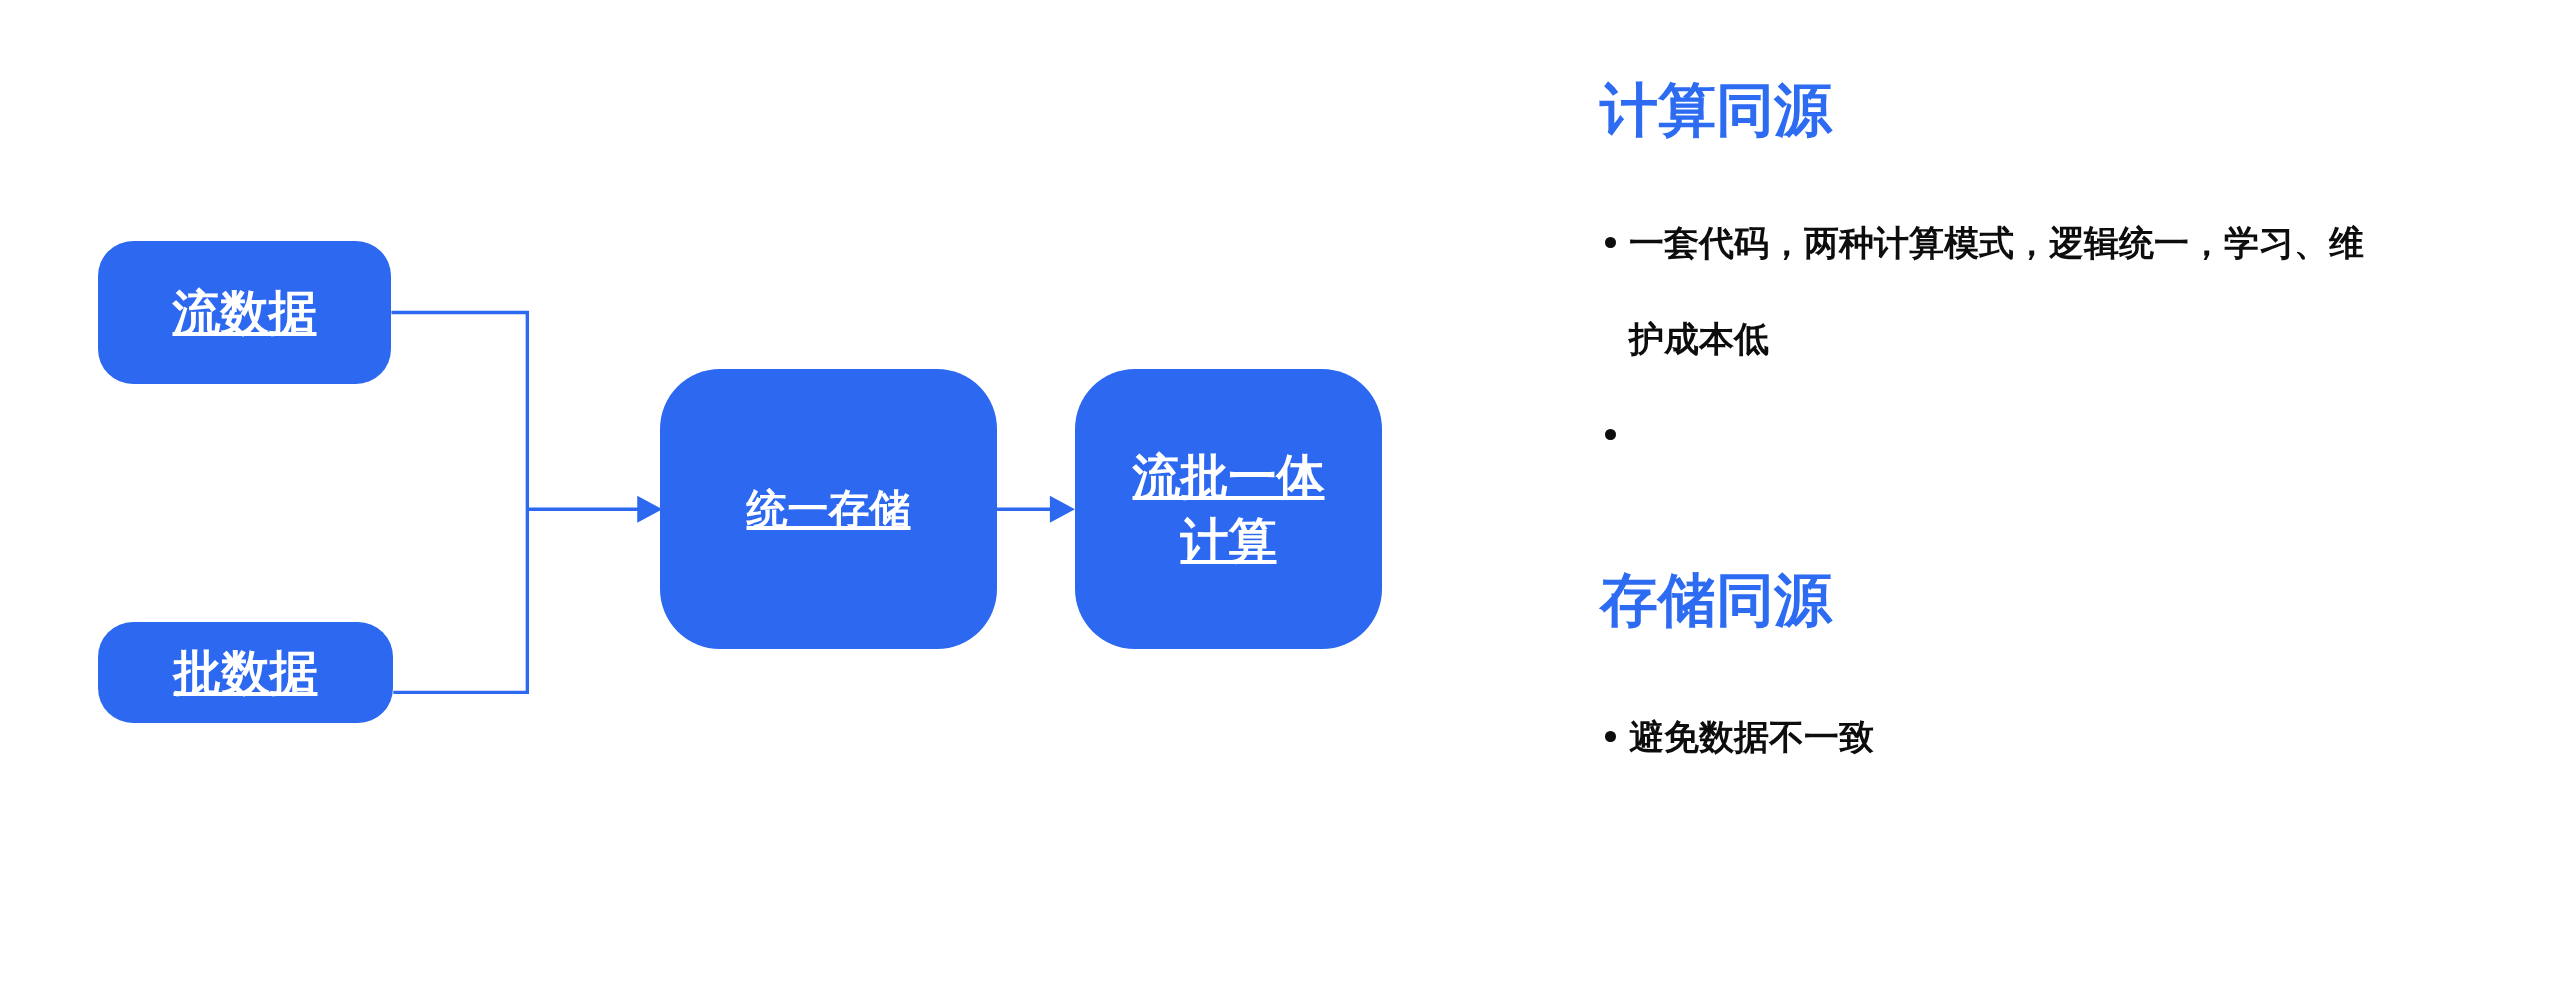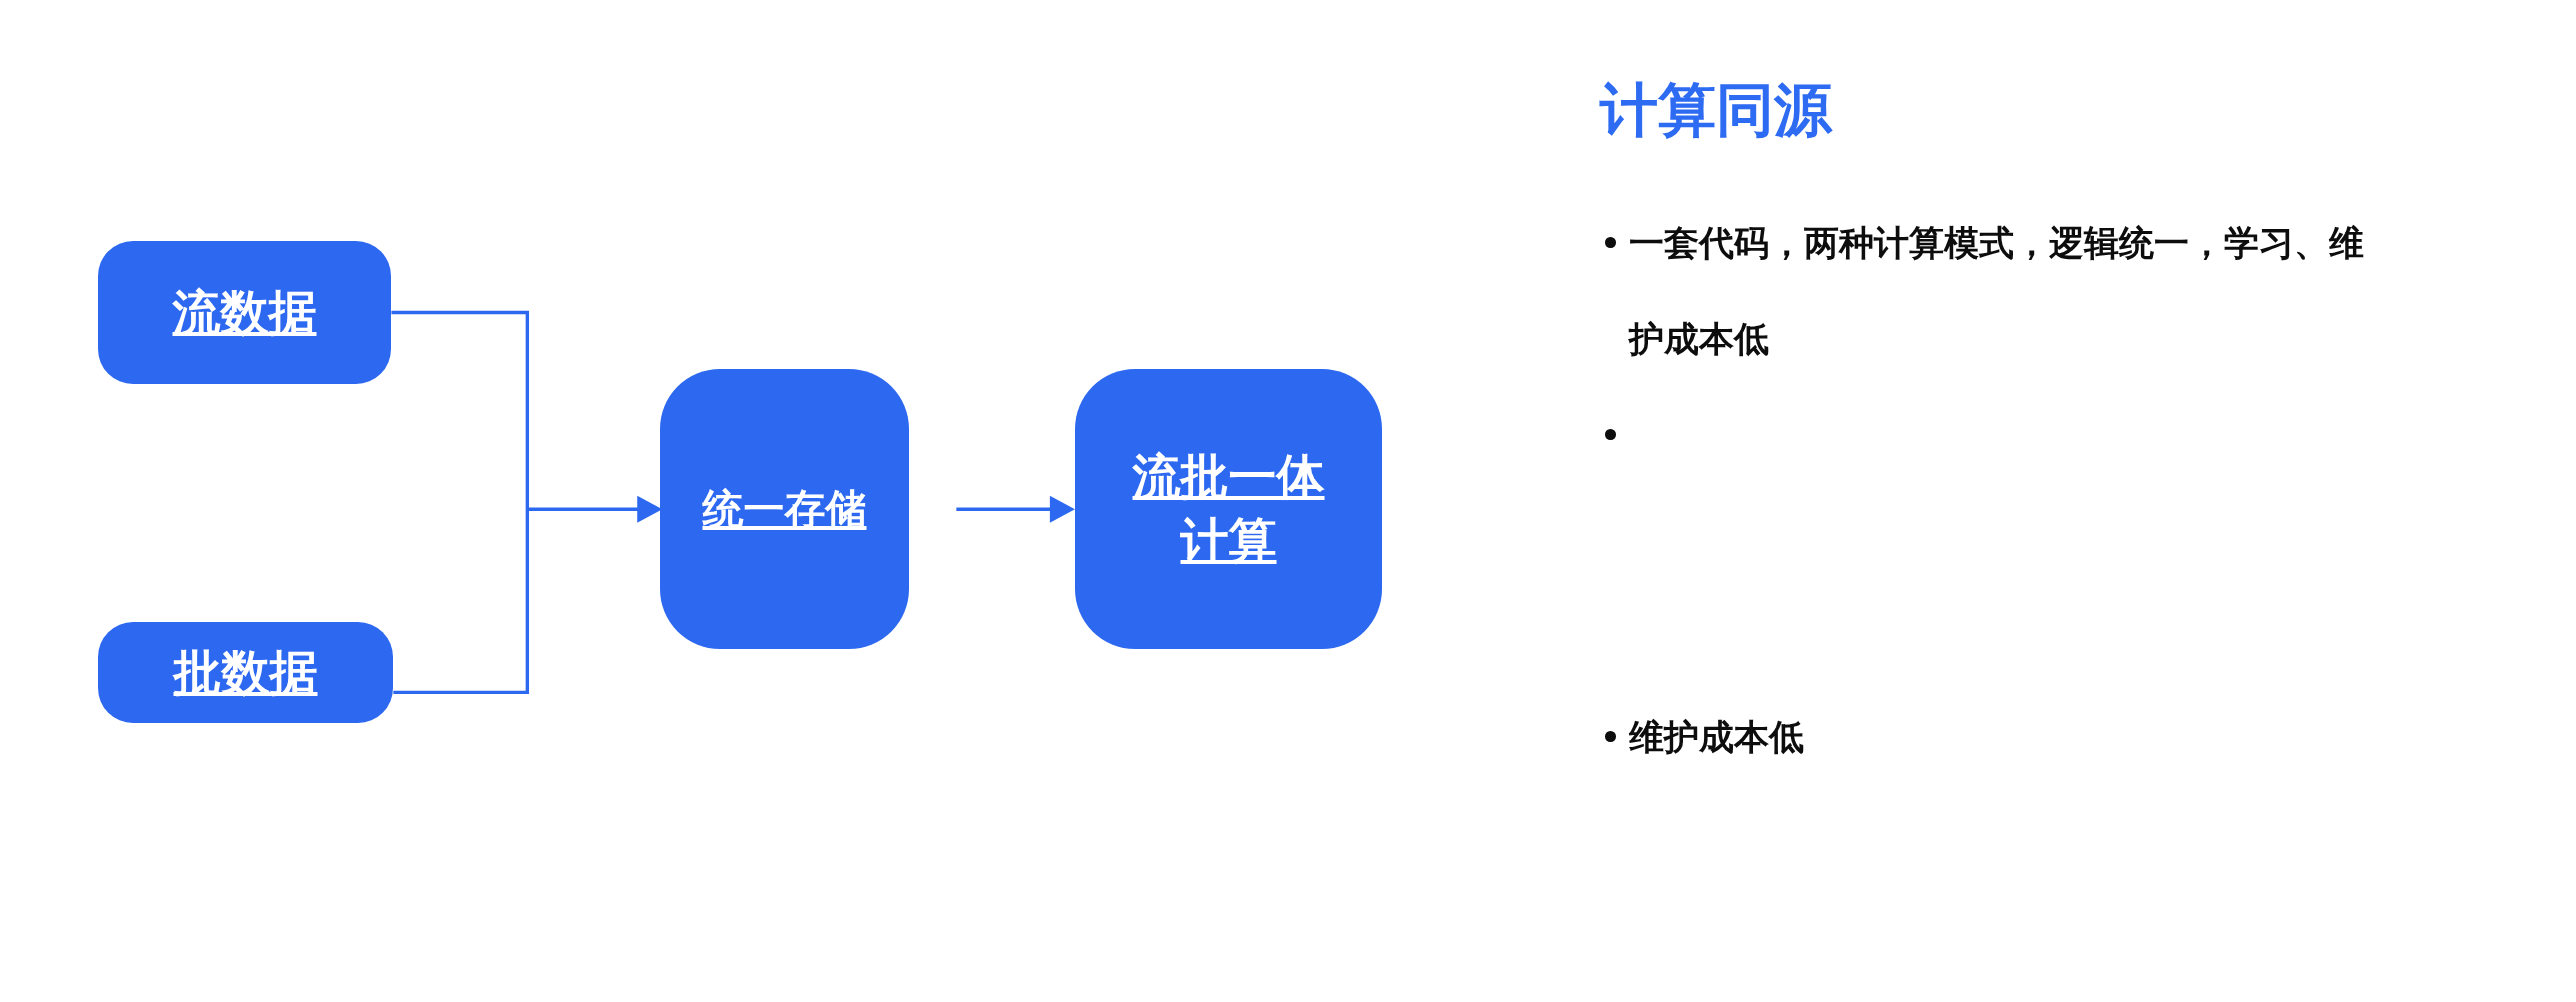--- a/index.html
+++ b/index.html
@@ -23,21 +23,21 @@
     color: #ffffff;
     display: flex;
     align-items: center;
     justify-content: center;
     font-weight: 700;
     text-align: center;
     text-decoration: underline;
   }
   #node-stream  { left: 98px;  top: 241px; width: 293px; height: 143px; border-radius: 35px; font-size: 48px; }
   #node-batch   { left: 98px;  top: 622px; width: 295px; height: 101px; border-radius: 35px; font-size: 48px; }
-  #node-storage { left: 660px;  top: 369px; width: 249px; height: 280px; border-radius: 60px; font-size: 41px; }
+  #node-storage { left: 660px;  top: 369px; width: 337px; height: 280px; border-radius: 60px; font-size: 41px; }
   #node-compute { left: 1075px; top: 369px; width: 307px; height: 280px; border-radius: 60px; font-size: 48px; line-height: 64px; }
   #node-compute .node-label { white-space: pre-line; }
 
   
   .connector-layer {
     position: absolute;
     left: 0; top: 0;
     width: 2576px;
     height: 1003px;
     pointer-events: none;
@@ -121,22 +121,23 @@
   <ul class="bullet-list" id="list-compute-source">
     <li>
       <span class="bullet-dot"></span>
       <span>一套代码，两种计算模式，逻辑统一，学习、维护成本低</span>
     </li>
     <li>
       <span class="bullet-dot"></span>
     </li>
   </ul>
 
+  <h2 class="section-title" id="title-storage-source">存储同源</h2>
 
   <ul class="bullet-list" id="list-storage-source">
     <li>
       <span class="bullet-dot"></span>
-      <span>维护成本低</span>
+      <span>避免数据不一致</span>
     </li>
   </ul>
 
 </div>
 
 
 </body></html>

